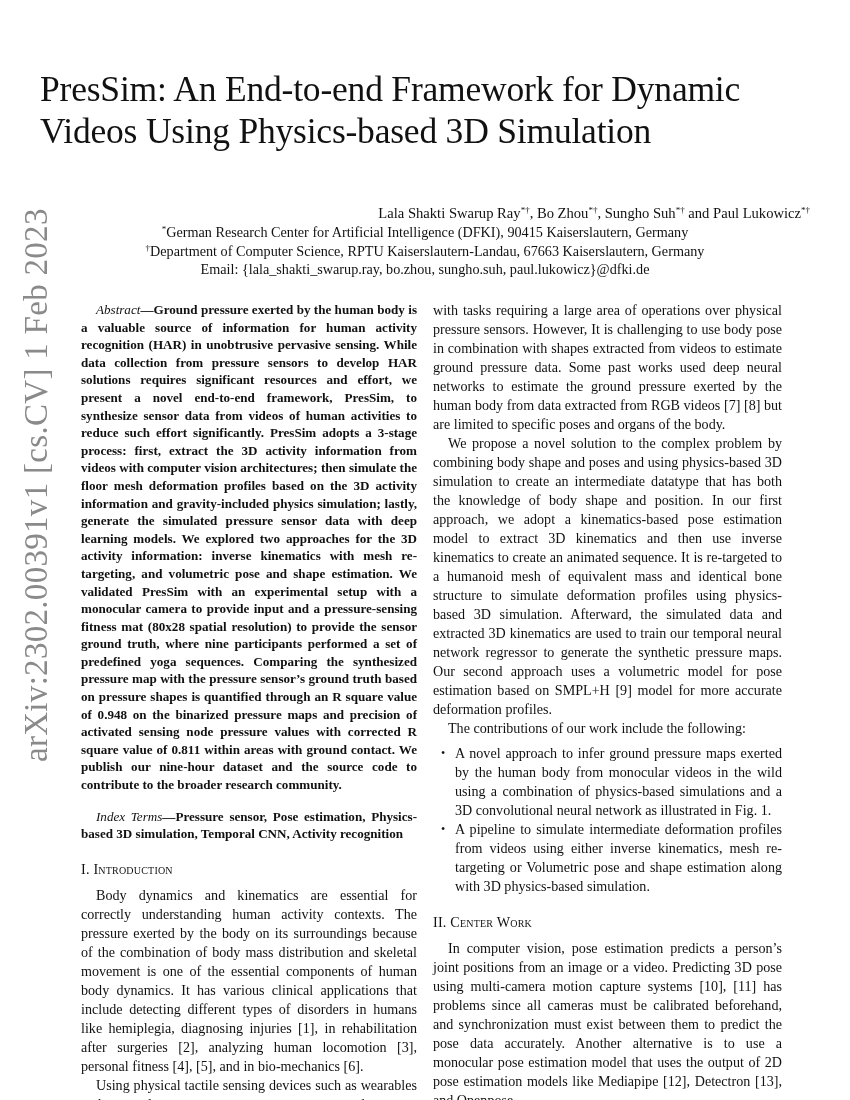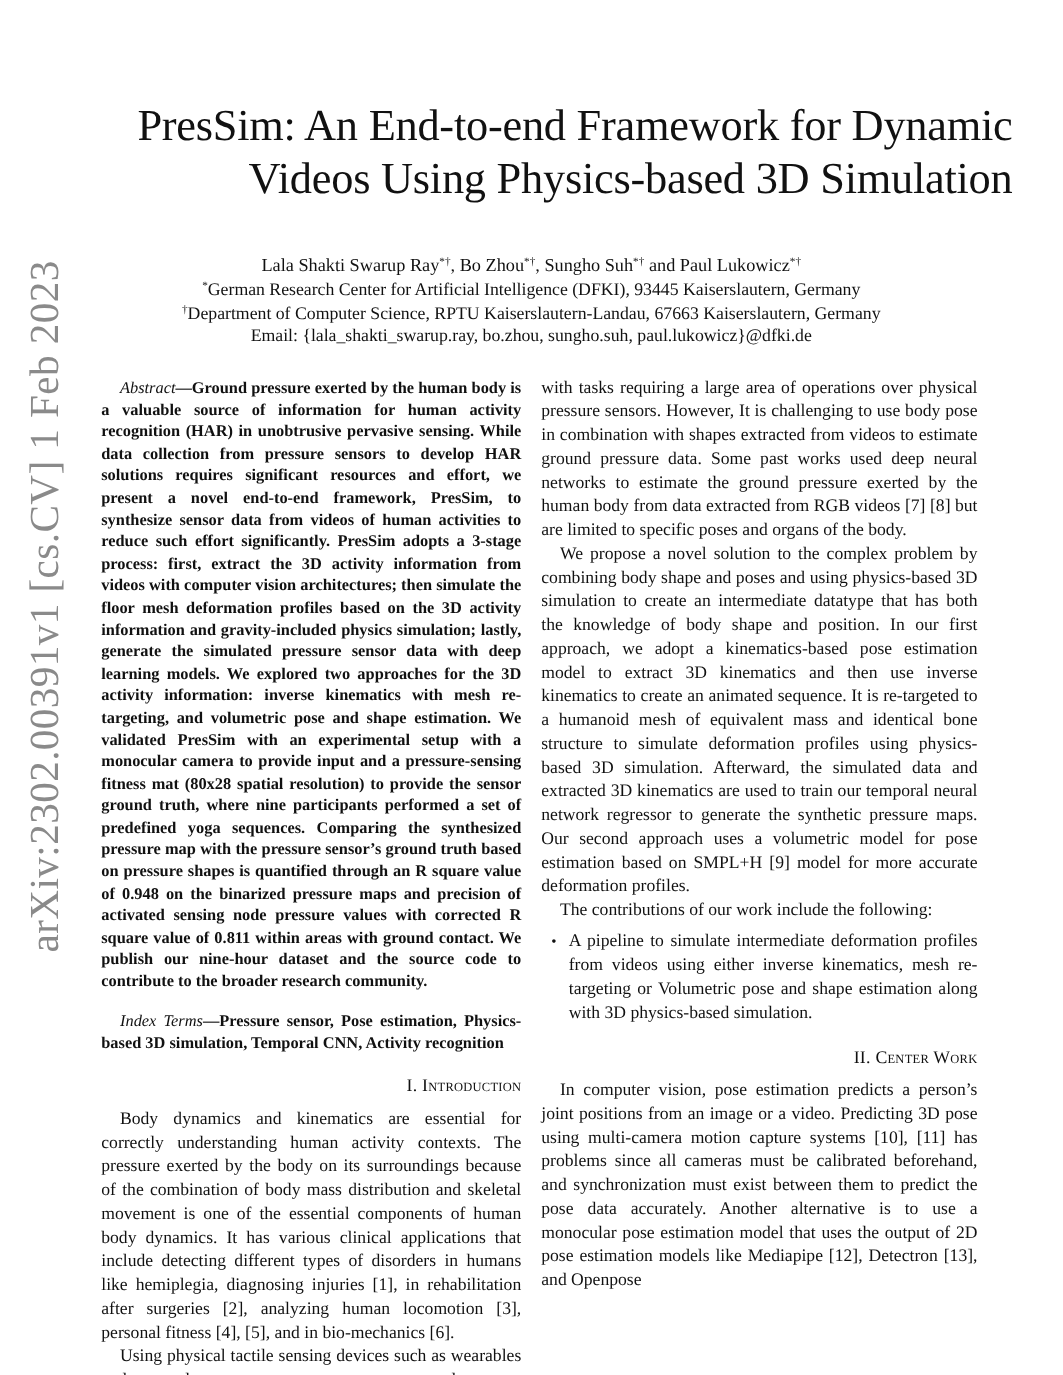--- a/index.html
+++ b/index.html
@@ -1,50 +1,50 @@
 <!DOCTYPE html>
 <html><head>
 <meta charset="utf-8">
 <style>
   html, body { margin: 0; padding: 0; background: #ffffff; }
   body {
     width: 850px; height: 1100px; position: relative; overflow: hidden;
     font-family: "Liberation Serif", "DejaVu Serif", serif; color: #111;
   }
   .title {
-    position: absolute; left: 40px; top: 79px; width: 770px;
-    text-align: right; font-size: 35.5px; line-height: 42px; font-weight: normal;
+    position: absolute; left: 40px; top: 68px; width: 770px;
+    text-align: left; font-size: 35.5px; line-height: 42px; font-weight: normal;
     margin: 0; letter-spacing: -0.2px;
   }
   .authors {
     position: absolute; left: 40px; top: 204px; width: 770px; text-align: center;
     font-size: 14.2px; line-height: 18.5px;
   }
   .authors div { white-space: nowrap; }
-  .authors .names { font-size: 14.6px; margin-bottom: 0.5px; }
+  .authors .names { font-size: 14.6px; margin-bottom: 0.5px; text-align: right; }
   sup { font-size: 9px; vertical-align: 5px; line-height: 0; }
   .affil sup { vertical-align: 5px; }
   .arxiv {
     position: absolute; left: 18px; top: 762px; transform-origin: 0 0;
     transform: rotate(-90deg); white-space: nowrap;
     font-size: 33px; color: #8a8a8a; letter-spacing: 0.3px; line-height: 36px;
   }
   .col {
     position: absolute; top: 301px; font-size: 14.1px; line-height: 19px;
     text-align: justify; hyphens: manual;
   }
   .col.left { left: 81px; width: 336px; }
   .col.right { left: 433px; width: 349px; }
   .col p { margin: 0; }
   .indent { text-indent: 15px; }
   .abstract { font-weight: bold; font-size: 13.1px; line-height: 17.6px; }
   .abstract .lead, .index .lead { font-style: italic; font-weight: normal; }
   .index { font-weight: bold; font-size: 13.1px; line-height: 17.6px; margin-top: 14px !important; }
   .section-head {
-    text-align: right; font-variant: small-caps; font-size: 14.2px;
+    text-align: left; font-variant: small-caps; font-size: 14.2px;
     margin: 17px 0 7px 0 !important; text-indent: 0; letter-spacing: 0.2px;
   }
   .sub-head { font-style: italic; margin: 1px 0 8px 0 !important; }
   ul.contrib { margin: 6px 0 0 0; padding: 0 0 0 22px; list-style: none; }
   ul.contrib li { position: relative; margin: 0; }
   ul.contrib li::before {
     content: "\2022"; position: absolute; left: -14px; top: 0; font-size: 12px;
   }
 </style>
 </head>
@@ -52,37 +52,38 @@
 
 <h1 class="title">
   <div>PresSim: An End-to-end Framework for Dynamic</div>
   <div>Videos Using Physics-based 3D Simulation</div>
 </h1>
 
 <div class="authors">
   <div class="names">
     <span>Lala Shakti Swarup Ray</span><sup>*†</sup><span>, </span><span>Bo Zhou</span><sup>*†</sup><span>, </span><span>Sungho Suh</span><sup>*†</sup><span> and </span><span>Paul Lukowicz</span><sup>*†</sup>
   </div>
-  <div class="affil"><sup>*</sup><span>German Research Center for Artificial Intelligence (DFKI), 93445 Kaiserslautern, Germany</span></div>
+  <div class="affil"><sup>*</sup><span>German Research Center for Artificial Intelligence (DFKI), 90415 Kaiserslautern, Germany</span></div>
   <div class="affil"><sup>†</sup><span>Department of Computer Science, RPTU Kaiserslautern-Landau, 67663 Kaiserslautern, Germany</span></div>
   <div>Email: {lala_shakti_swarup.ray, bo.zhou, sungho.suh, paul.lukowicz}@dfki.de</div>
 </div>
 
 <div class="arxiv">arXiv:2302.00391v1  [cs.CV]  1 Feb 2023</div>
 
 <div class="col left">
   <p class="abstract indent"><span class="lead">Abstract</span><span>—Ground pressure exerted by the human body is a valuable source of information for human activity recognition (HAR) in unobtrusive pervasive sensing. While data collection from pressure sensors to develop HAR solutions requires sig­nificant resources and effort, we present a novel end-to-end framework, PresSim, to synthesize sensor data from videos of human activities to reduce such effort significantly. PresSim adopts a 3-stage process: first, extract the 3D activity information from videos with computer vision architectures; then simulate the floor mesh deformation profiles based on the 3D activity infor­mation and gravity-included physics simulation; lastly, generate the simulated pressure sensor data with deep learning models. We explored two approaches for the 3D activity information: inverse kinematics with mesh re-targeting, and volumetric pose and shape estimation. We validated PresSim with an experimental setup with a monocular camera to provide input and a pressure-sensing fitness mat (80x28 spatial resolution) to provide the sensor ground truth, where nine participants performed a set of predefined yoga sequences. Comparing the synthesized pressure map with the pressure sensor’s ground truth based on pressure shapes is quantified through an R square value of 0.948 on the binarized pressure maps and precision of activated sensing node pressure values with corrected R square value of 0.811 within areas with ground contact. We publish our nine-hour dataset and the source code to contribute to the broader research community.</span></p>
   <p class="index indent"><span class="lead">Index Terms</span><span>—Pressure sensor, Pose estimation, Physics-based 3D simulation, Temporal CNN, Activity recognition</span></p>
   <p class="section-head">I. Introduction</p>
   <p class="indent">Body dynamics and kinematics are essential for correctly understanding human activity contexts. The pressure exerted by the body on its surroundings because of the combination of body mass distribution and skeletal movement is one of the essential components of human body dynamics. It has various clinical applications that include detecting different types of disorders in humans like hemiplegia, diagnosing injuries [1], in rehabilitation after surgeries [2], analyzing human locomotion [3], personal fitness [4], [5], and in bio-mechanics [6].</p>
   <p class="indent">Using physical tactile sensing devices such as wearables and external pressure sensors to measure ground pressure exerted by the body can be time-consuming, expensive, and prone to malfunctions. One solution is to leverage neural networks to extract human pressure from other comparatively easier to collect sources of information, like videos. This method has a specific advantage, especially in prolonged monitoring and</p>
 </div>
 
 <div class="col right">
   <p>with tasks requiring a large area of operations over physical pressure sensors. However, It is challenging to use body pose in combination with shapes extracted from videos to estimate ground pressure data. Some past works used deep neural networks to estimate the ground pressure exerted by the human body from data extracted from RGB videos [7] [8] but are limited to specific poses and organs of the body.</p>
   <p class="indent">We propose a novel solution to the complex problem by combining body shape and poses and using physics-based 3D simulation to create an intermediate datatype that has both the knowledge of body shape and position. In our first approach, we adopt a kinematics-based pose estimation model to extract 3D kinematics and then use inverse kinematics to create an animated sequence. It is re-targeted to a humanoid mesh of equivalent mass and identical bone structure to sim­ulate deformation profiles using physics-based 3D simulation. Afterward, the simulated data and extracted 3D kinematics are used to train our temporal neural network regressor to generate the synthetic pressure maps. Our second approach uses a volumetric model for pose estimation based on SMPL+H [9] model for more accurate deformation profiles.</p>
   <p class="indent">The contributions of our work include the following:</p>
   <ul class="contrib">
+    <li>A novel approach to infer ground pressure maps exerted by the human body from monocular videos in the wild using a combination of physics-based simulations and a 3D convolutional neural network as illustrated in Fig. 1.</li>
     <li>A pipeline to simulate intermediate deformation profiles from videos using either inverse kinematics, mesh re-targeting or Volumetric pose and shape estimation along with 3D physics-based simulation.</li>
   </ul>
   <p class="section-head">II. Center Work</p>
   <p class="indent">In computer vision, pose estimation predicts a person’s joint positions from an image or a video. Predicting 3D pose using multi-camera motion capture systems [10], [11] has problems since all cameras must be calibrated beforehand, and synchronization must exist between them to predict the pose data accurately. Another alternative is to use a monocular pose estimation model that uses the output of 2D pose estimation models like Mediapipe [12], Detectron [13], and Openpose</p>
 </div>
 
 </body></html>

